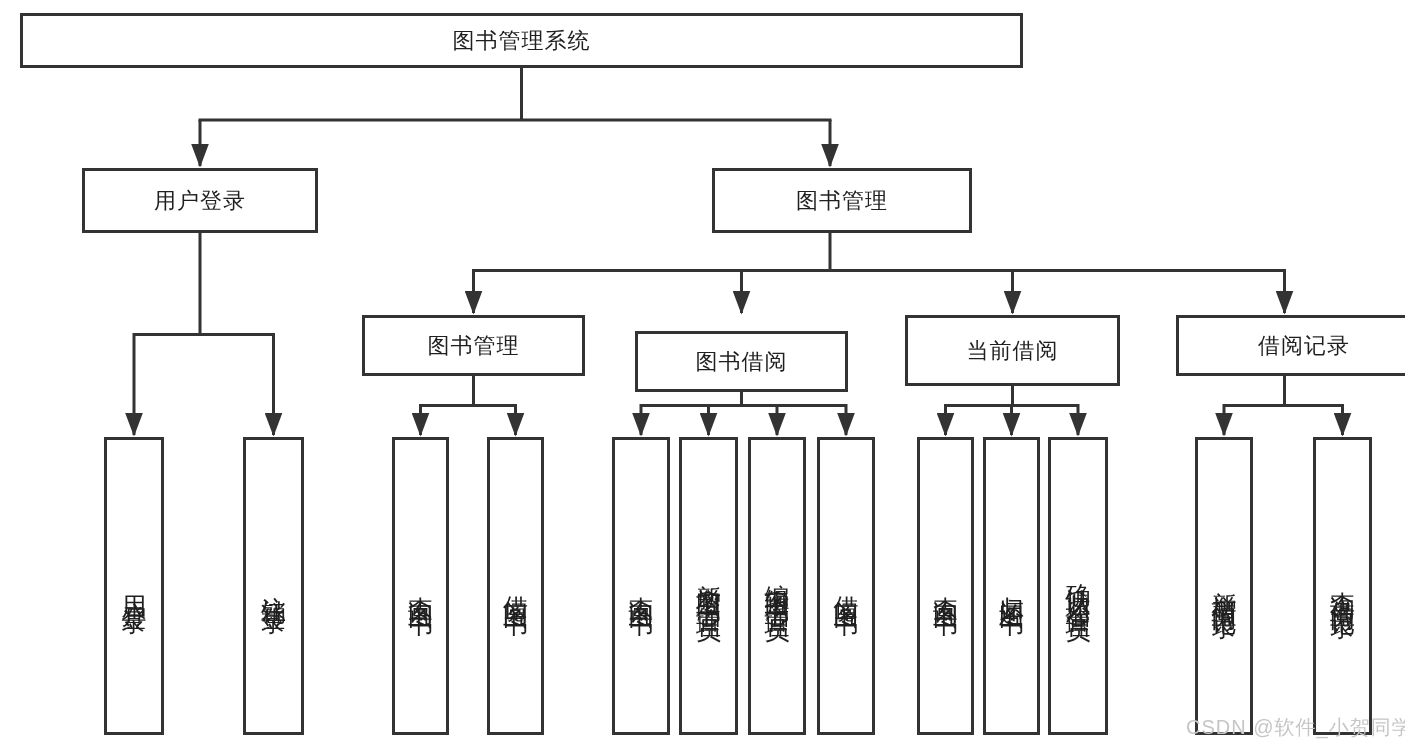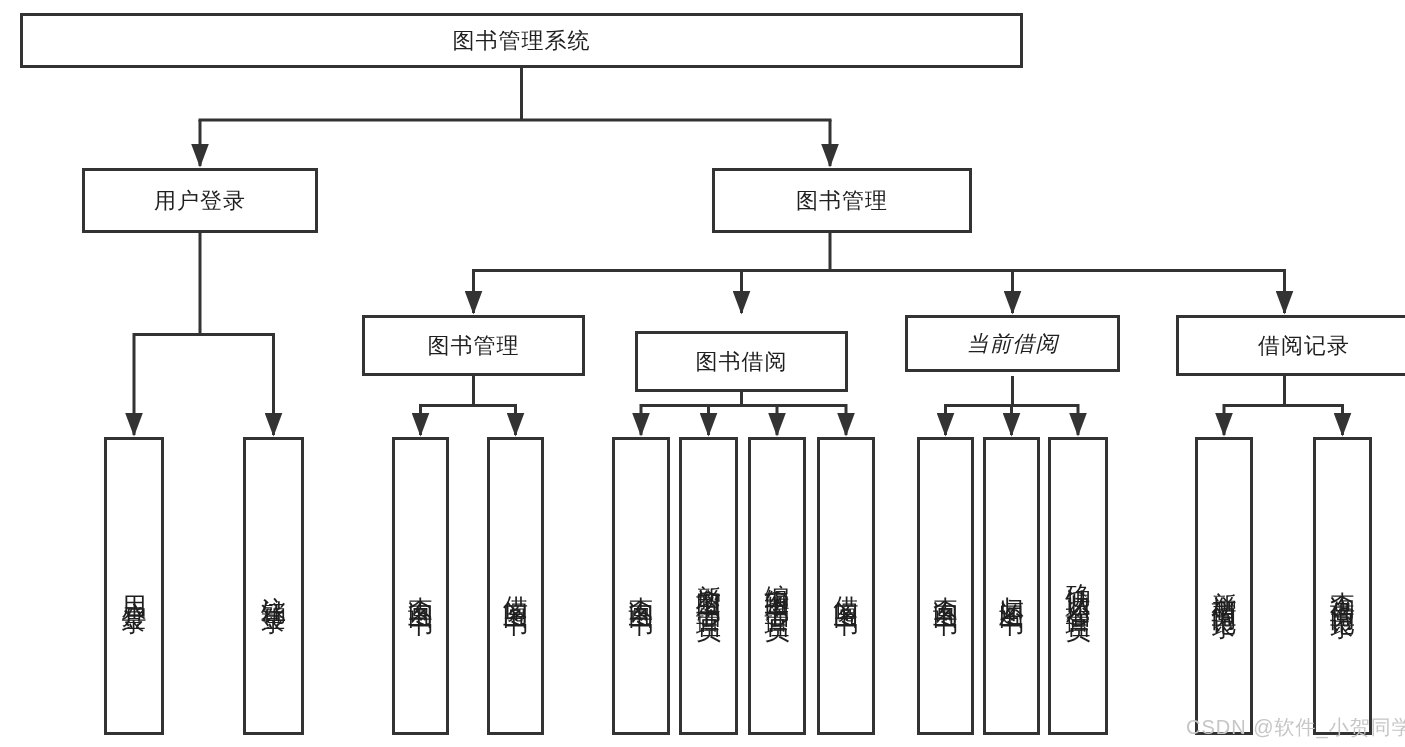--- a/index.html
+++ b/index.html
@@ -101,21 +101,21 @@
   <div class="node h" style="left:712px;top:168px;width:260px;height:65px;">
     <span>图书管理</span>
   </div>
 
   <div class="node h" style="left:362px;top:315px;width:223px;height:61px;">
     <span>图书管理</span>
   </div>
   <div class="node h" style="left:635px;top:315px;width:213px;height:61px;margin-top:16px;">
     <span>图书借阅</span>
   </div>
-  <div class="node h" style="left:905px;top:315px;width:215px;height:57px;font-style:italic;">
+  <div class="node h" style="left:905px;top:315px;width:215px;height:71px;">
     <span>当前借阅</span>
   </div>
   <div class="node h" style="left:1176px;top:315px;width:256px;height:61px;">
     <span>借阅记录</span>
   </div>
 
   <div class="node leaf" style="left:104px;width:60px;">
     <span>用户登录</span>
   </div>
   <div class="node leaf" style="left:243px;width:61px;">

